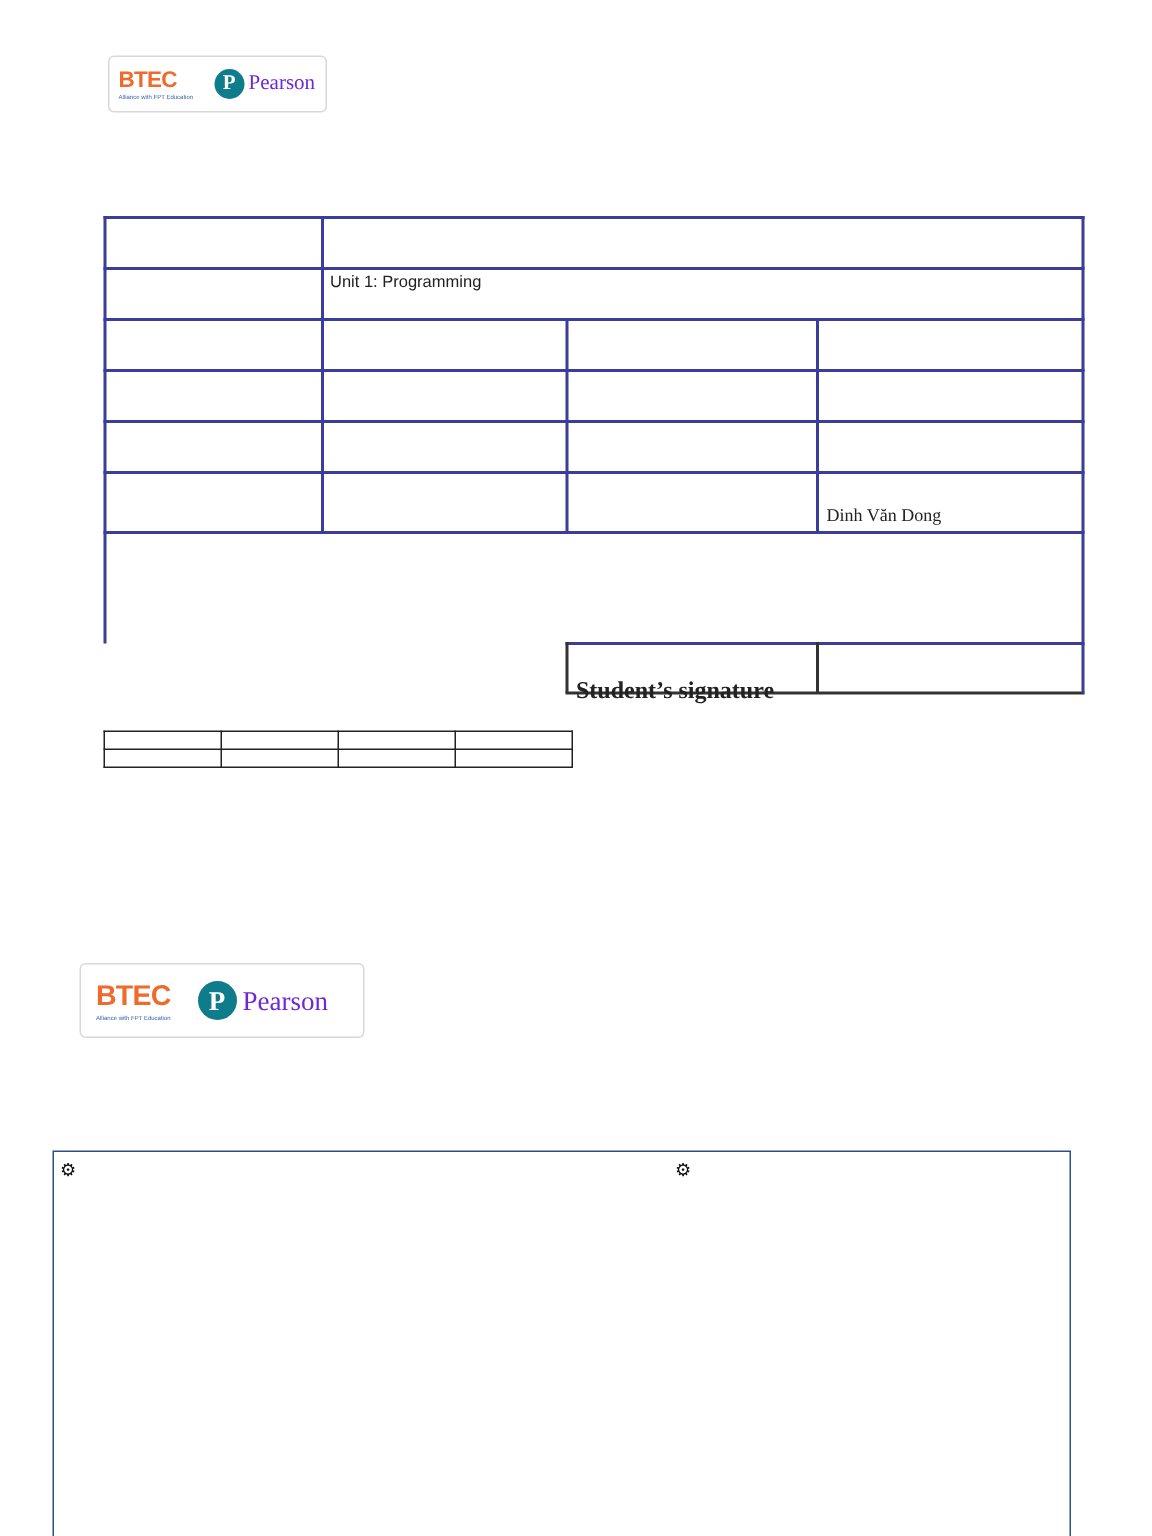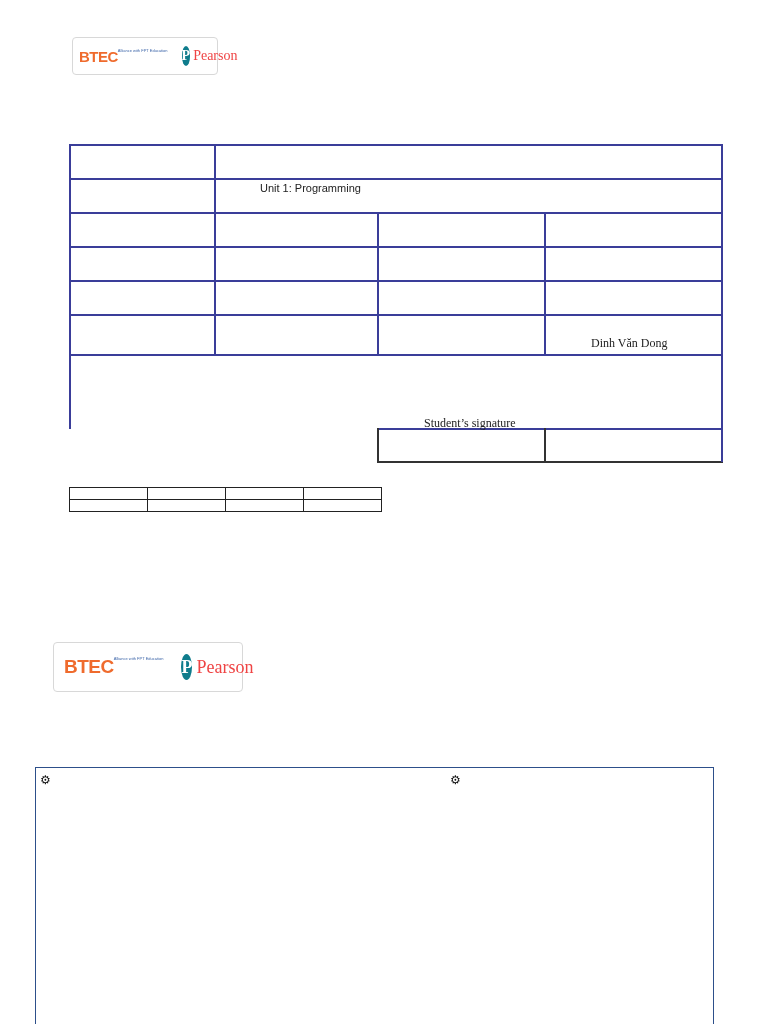--- a/index.html
+++ b/index.html
@@ -1,26 +1,26 @@
 <!DOCTYPE html>
 <html><head>
 <meta charset="utf-8">
 <style>
   html, body { margin:0; padding:0; }
   body { width:768px; height:1024px; background:#ffffff; position:relative; overflow:hidden; font-family:"Liberation Sans", sans-serif; }
   .logo { position:absolute; border:1px solid #d8d8d8; border-radius:4px; background:#fff; display:flex; align-items:center; box-sizing:border-box; }
-  .logo .btec { display:flex; flex-direction:row; align-items:flex-start; }
+  .logo .btec { display:flex; flex-direction:column; align-items:flex-start; }
   .logo .btec-word { color:#ef6b2d; font-weight:bold; font-family:"Liberation Sans", sans-serif; letter-spacing:-0.5px; }
   .logo .btec-sub { color:#3b64a8; font-size:4px; white-space:nowrap; }
   .logo .p-circle { background:#0f7c8c; border-radius:50%; color:#fff; font-family:"Liberation Serif", serif; font-weight:bold; display:flex; align-items:center; justify-content:center; }
-  .logo .pearson-word { font-family:"Liberation Serif", serif; color:#ef4444; }
+  .logo .pearson-word { font-family:"Liberation Serif", serif; color:#6d28d9; }
 
   .grid-line-h { position:absolute; height:1.5px; background:#3a3d99; }
   .grid-line-v { position:absolute; width:1.5px; background:#3a3d99; }
-  .cell-text { position:absolute; font-size:11px; color:#222;margin-left:40px; }
+  .cell-text { position:absolute; font-size:11px; color:#222; }
   .serif { font-family:"Liberation Serif", serif; }
 
   .small-table { position:absolute; left:69px; top:487px; border-collapse:collapse; }
   .small-table td { border:1px solid #222; width:77px; height:11px; padding:0; }
 
   .frame { position:absolute; left:35px; top:767px; width:679px; height:270px; border:1.5px solid #2d4f8a; box-sizing:border-box; }
   .gear { position:absolute; font-size:12px; color:#111; line-height:1; }
 </style>
 </head>
 <body>
@@ -51,21 +51,21 @@
   <div class="grid-line-v" style="left:69px;top:144px;height:285px;"></div>
   <div class="grid-line-v" style="left:721px;top:144px;height:318px;"></div>
   <div class="grid-line-v" style="left:214px;top:144px;height:211px;"></div>
   <div class="grid-line-v" style="left:377px;top:212px;height:143px;"></div>
   <div class="grid-line-v" style="left:544px;top:212px;height:143px;"></div>
   <div class="grid-line-v" style="left:377px;top:428px;height:34px;background:#333;"></div>
   <div class="grid-line-v" style="left:544px;top:428px;height:34px;background:#333;"></div>
 
   <span class="cell-text" style="left:220px;top:182px;">Unit 1: Programming</span>
   <span class="cell-text serif" style="left:551px;top:336px;font-size:12px;">Dinh Văn Dong</span>
-  <span class="cell-text serif" style="left:384px;top:416px;font-size:12px;font-weight:normal;">Student’s signature</span>
+  <span class="cell-text serif" style="left:384px;top:452px;font-size:16px;font-weight:bold;">Student’s signature</span>
   <div style="position:absolute;left:546px;top:430px;width:175px;height:31px;"></div>
 </div>
 
 <table class="small-table">
   <tbody>
       <tr>
     <td></td>
     <td></td>
     <td></td>
     <td></td>

